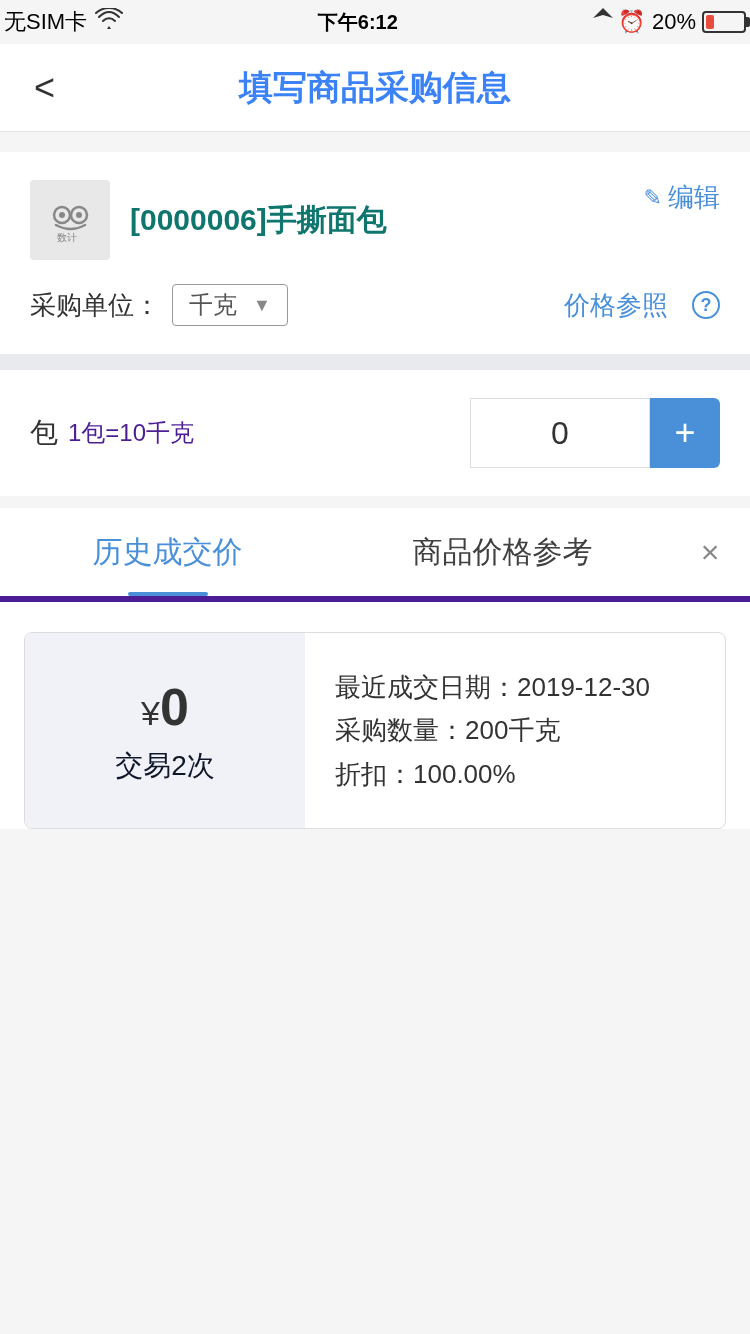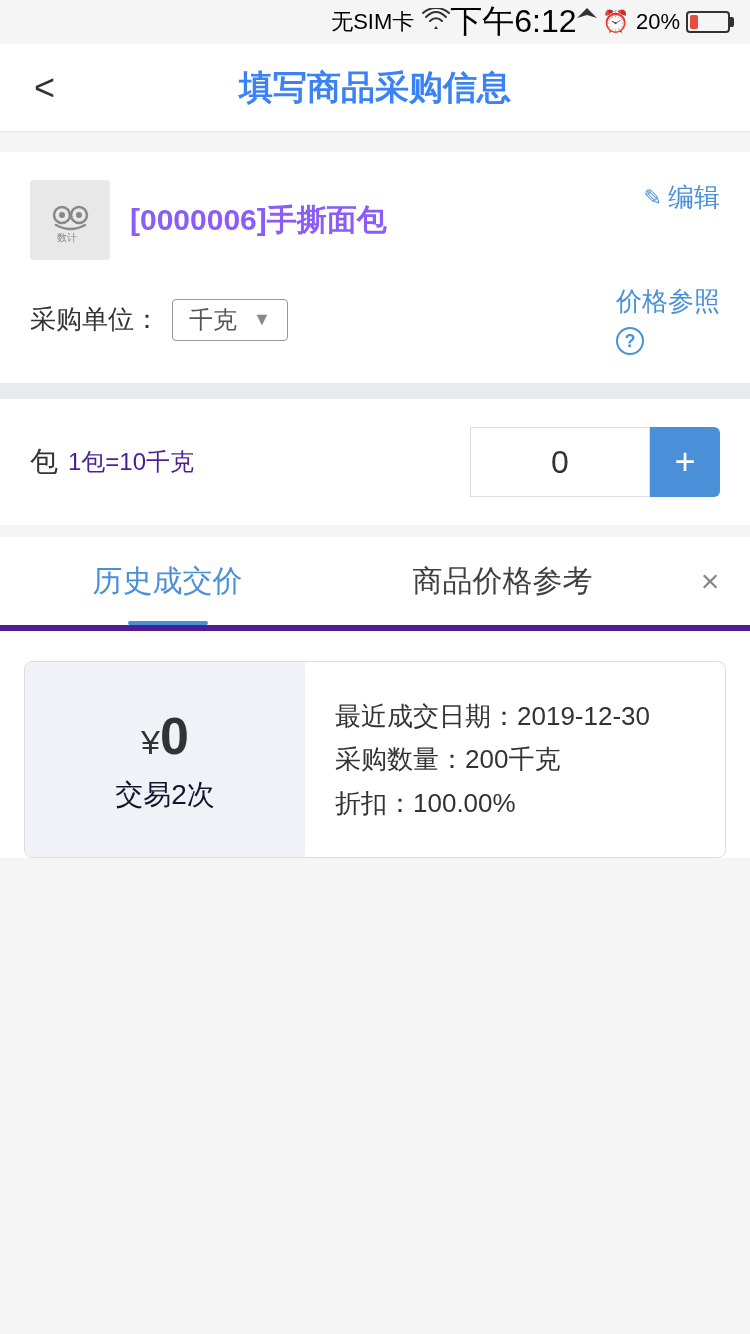--- a/index.html
+++ b/index.html
@@ -12,27 +12,27 @@
       overflow-x: hidden;
     }
 
     
     .status-bar {
       width: 750px;
       height: 44px;
       background: #f5f5f5;
       display: flex;
       align-items: center;
-      justify-content: flex-end;
-      padding: 0 20px;
+      justify-content: space-between;
+      padding: 0 4px;
       font-size: 24px;
       font-weight: 500;
     }
     .status-left { display: flex; align-items: center; gap: 8px; font-size: 22px; }
-    .status-center { font-size: 32px; font-weight: 400; }
+    .status-center { font-size: 20px; font-weight: 700; }
     .status-right { display: flex; align-items: center; gap: 6px; font-size: 22px; }
     .battery {
       width: 44px;
       height: 22px;
       border: 2px solid #333;
       border-radius: 4px;
       position: relative;
       display: flex;
       align-items: center;
       padding: 2px;
@@ -101,21 +101,21 @@
       background: #e8e8e8;
       border-radius: 4px;
       display: flex;
       align-items: center;
       justify-content: center;
       flex-shrink: 0;
     }
     .product-name {
       font-size: 30px;
       font-weight: 600;
-      color: #8b5cf6;
+      color: #0f766e;
     }
     .edit-btn {
       display: flex;
       align-items: center;
       gap: 6px;
       color: #4a90d9;
       font-size: 26px;
       cursor: pointer;
       white-space: nowrap;
     }
@@ -140,26 +140,25 @@
       padding: 4px 16px;
       font-size: 24px;
       color: #555;
       display: flex;
       align-items: center;
       gap: 16px;
     }
     .unit-chevron { font-size: 18px; color: #888; }
     .price-ref {
       display: flex;
-      align-items: flex-start;
-      gap: 8px;
+      align-items: center;
+      gap: 24px;
       color: #4a90d9;
       font-size: 26px;
       cursor: pointer;
-      flex-direction: column;
     }
     .help-circle {
       width: 28px;
       height: 28px;
       border: 2px solid #4a90d9;
       border-radius: 50%;
       display: flex;
       align-items: center;
       justify-content: center;
       font-size: 18px;

